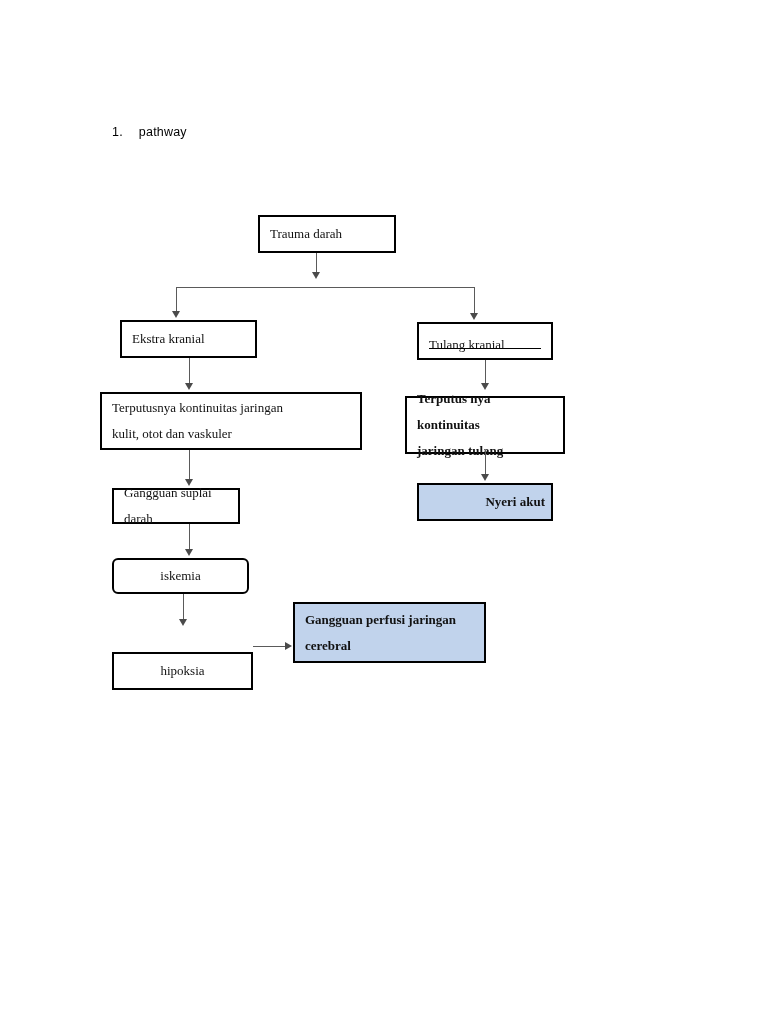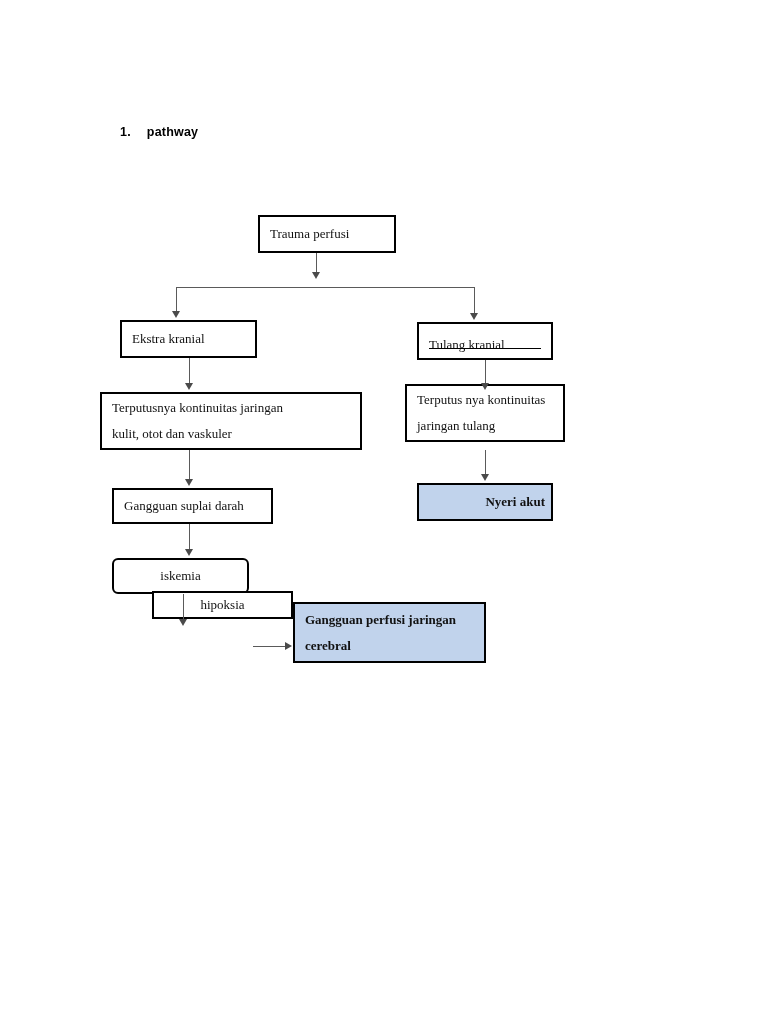--- a/index.html
+++ b/index.html
@@ -18,24 +18,24 @@
 
   #page {
     position: absolute;
     inset: 0;
     background: #ffffff;
   }
 
   
   .heading {
     position: absolute;
-    left: 120px;
+    left: 112px;
     top: 125px;
     font-family: "Liberation Sans", sans-serif;
-    font-weight: bold;
+    font-weight: normal;
     font-size: 12.5px;
     letter-spacing: 0.2px;
     white-space: nowrap;
   }
   .heading .num { margin-right: 16px; }
 
   
   .node {
     position: absolute;
     box-sizing: border-box;
@@ -106,55 +106,55 @@
 </head>
 <body>
 
 <div id="page">
 
   <div class="heading">
     <span class="num">1.</span><span>pathway</span>
   </div>
 
   <div class="node" style="left:258px; top:215px; width:138px; height:38px;">
-    <span class="txt">Trauma perfusi</span>
+    <span class="txt">Trauma darah</span>
   </div>
 
   <div class="node" style="left:120px; top:320px; width:137px; height:38px;">
     <span class="txt">Ekstra kranial</span>
   </div>
 
   <div class="node" style="left:417px; top:322px; width:136px; height:38px;justify-content:flex-end;">
     <span class="txt">Tulang kranial</span>
     <span class="inner-rule"></span>
   </div>
 
   <div class="node" style="left:100px; top:392px; width:262px; height:58px;">
     <span class="txt">Terputusnya kontinuitas jaringan
 kulit, otot dan vaskuler</span>
   </div>
 
-  <div class="node" style="left:405px; top:384px; width:160px; height:58px;">
+  <div class="node" style="left:405px; top:396px; width:160px; height:58px;font-weight:bold;">
     <span class="txt">Terputus nya kontinuitas
 jaringan tulang</span>
   </div>
 
-  <div class="node" style="left:112px; top:488px; width:161px; height:36px;">
+  <div class="node" style="left:112px; top:488px; width:128px; height:36px;">
     <span class="txt">Gangguan suplai darah</span>
   </div>
 
   <div class="node shaded center" style="left:417px; top:483px; width:136px; height:38px;">
     <span class="txt">Nyeri akut</span>
   </div>
 
   <div class="node center" style="left:112px; top:558px; width:137px; height:36px;border-radius:6px;">
     <span class="txt">iskemia</span>
   </div>
 
-  <div class="node center" style="left:112px; top:591px; width:141px; height:28px;margin-left:40px;">
+  <div class="node center" style="left:112px; top:652px; width:141px; height:38px;">
     <span class="txt">hipoksia</span>
   </div>
 
   <div class="node shaded" style="left:293px; top:602px; width:193px; height:61px;">
     <span class="txt">Gangguan perfusi jaringan
 cerebral</span>
   </div>
 
   <div class="conn">
     <div class="v-line" style="left:316px; top:253px; height:22px;"></div>

